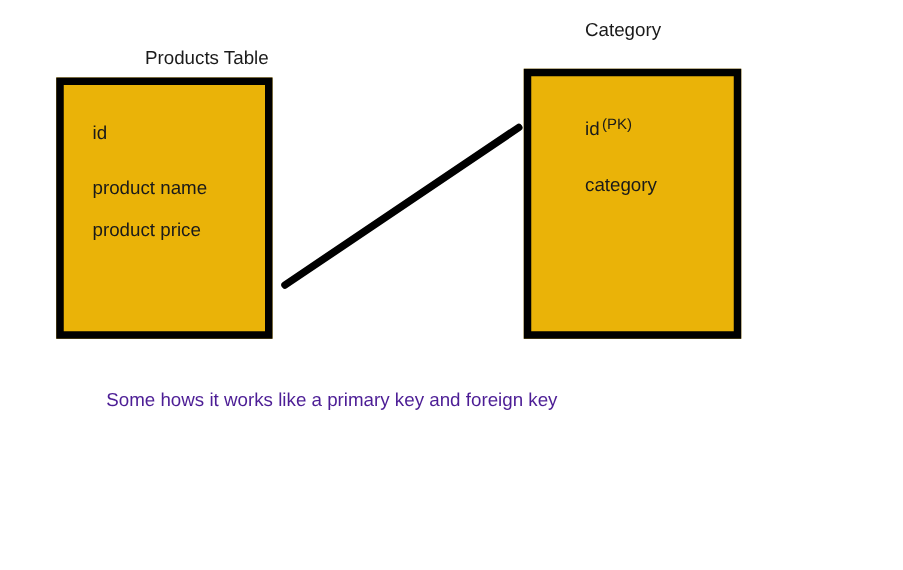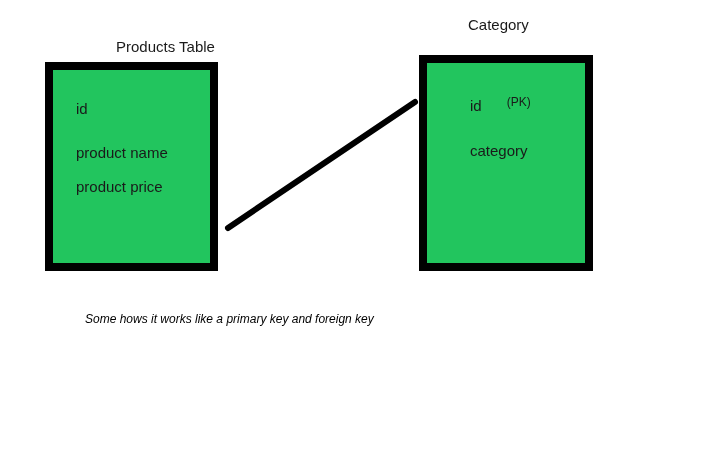--- a/index.html
+++ b/index.html
@@ -28,40 +28,40 @@
     color: #1a1a1a;
     white-space: nowrap;
   }
   #products-title { left: 72px;  top: 39px; margin-left: 44px; }
   #category-title { left: 468px; top: 17px; }
 
   
   .entity-box {
     position: absolute;
     box-sizing: border-box;
-    border: 8px solid #f9a8d4;
-    background: #22c55e;
+    border: 6px solid #f9a8d4;
+    background: #eab308;
   }
   #products-box { left: 45px;  top: 62px; width: 173px; height: 209px; }
   #category-box { left: 419px; top: 55px; width: 174px; height: 216px; }
 
   
   .field-row {
     position: absolute;
     display: flex;
     align-items: baseline;
     white-space: nowrap;
     font-size: 15px;
     line-height: 1;
     color: #1a1a1a;
   }
   .field-name { font-size: 15px; }
   .field-key {
     font-size: 12px;
-    margin-left: 25px;
+    margin-left: 2px;
     position: relative;
     top: -5px;
   }
 
   
   #pf-0 { left: 23px; top: 31px; }
   #pf-1 { left: 23px; top: 75px; }
   #pf-2 { left: 23px; top: 109px; }
   #pf-3 { left: 23px; top: 162px; }
 
@@ -77,25 +77,24 @@
     width: 722px;
     height: 456px;
     pointer-events: none;
   }
 
   
   #caption {
     position: absolute;
     left: 85px;
     top: 313px;
-    font-size: 12px;
+    font-size: 15px;
     line-height: 1;
-    color: #000000;
+    color: #4c1d95;
     white-space: nowrap;
-    font-style: italic;
   }
 </style>
 </head>
 <body>
 
 <div id="canvas" style="background: rgb(255, 255, 255);">
 
   <div id="products-title" class="entity-title">Products Table</div>
 
   <div id="products-box" class="entity-box" style="border-color: rgb(0, 0, 0);">

